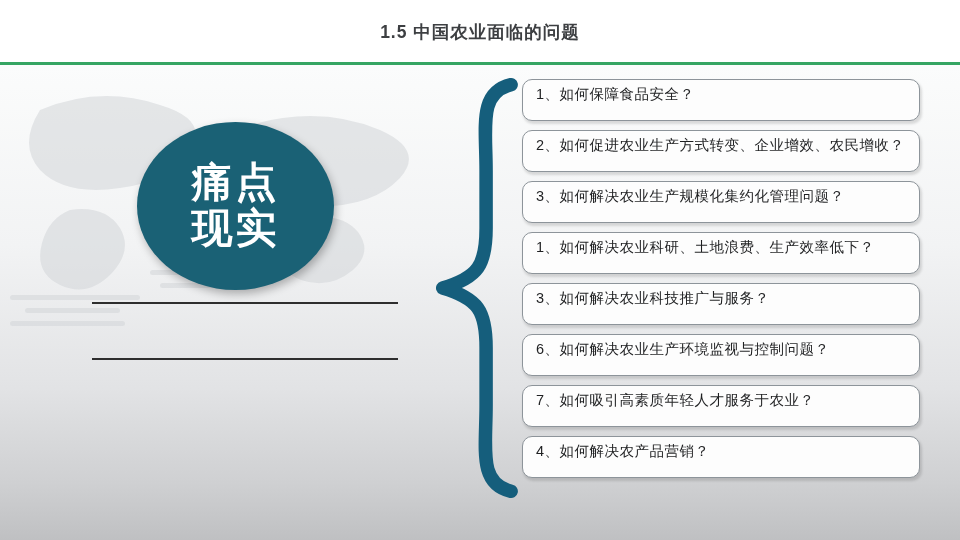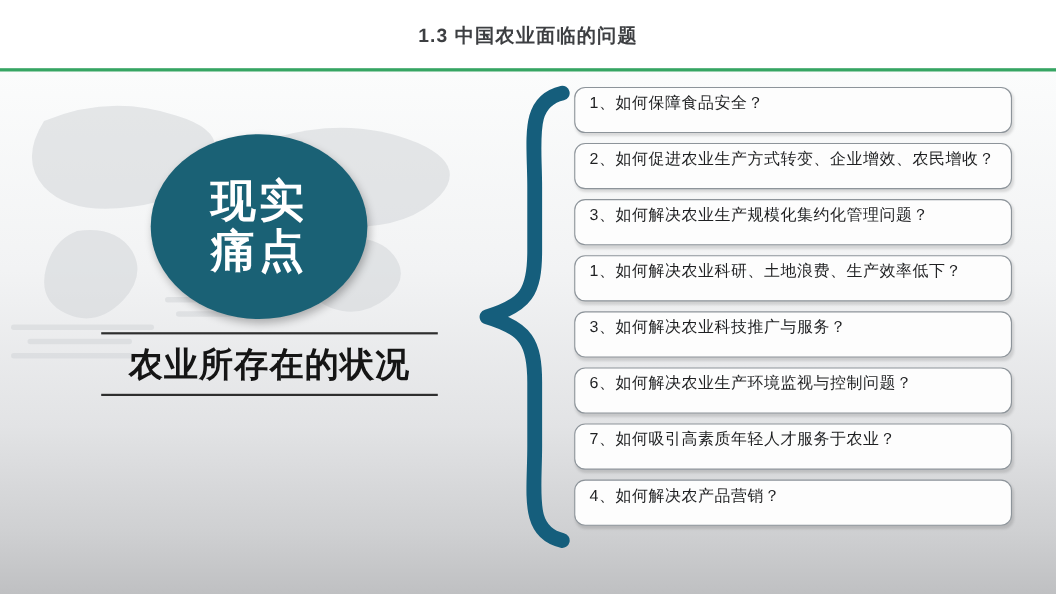--- a/index.html
+++ b/index.html
@@ -105,21 +105,21 @@
   .question-box .q-text {
     font-size: 14.5px; color: #1f2022; line-height: 20px; letter-spacing: 0.5px;
   }
 </style>
 </head>
 <body>
 
 <div class="slide">
 
   <div class="header">
-    <div class="title">1.3 中国农业面临的问题</div>
+    <div class="title">1.5 中国农业面临的问题</div>
   </div>
   <div class="green-rule" style="background: rgb(54, 165, 99);"></div>
 
   <div class="content-bg"></div>
 
   <svg class="watermark" viewBox="0 0 520 330">
     <g fill="#d3d6d9">
       <path d="M40 40 q60 -25 120 -5 q50 15 30 45 q-20 32 -70 38 q-55 8 -80 -18 q-22 -25 0 -60z"></path>
       <path d="M190 95 q45 -12 70 8 q22 18 2 40 q-25 26 -62 18 q-35 -8 -32 -34 q2 -22 22 -32z"></path>
       <path d="M70 140 q35 -5 50 18 q13 22 -8 45 q-24 25 -52 12 q-26 -12 -18 -42 q7 -25 28 -33z"></path>
@@ -127,26 +127,25 @@
       <path d="M300 150 q40 -10 58 12 q15 20 -5 38 q-24 20 -52 10 q-25 -10 -22 -32 q3 -18 21 -28z"></path>
       <rect x="10" y="225" width="130" height="5" rx="2.5"></rect>
       <rect x="25" y="238" width="95" height="5" rx="2.5"></rect>
       <rect x="10" y="251" width="115" height="5" rx="2.5"></rect>
       <rect x="150" y="200" width="90" height="5" rx="2.5"></rect>
       <rect x="160" y="213" width="60" height="5" rx="2.5"></rect>
     </g>
   </svg>
 
   <div class="pain-badge" style="background: rgb(26, 97, 117);">
+    <div class="line">痛点</div>
     <div class="line">现实</div>
-    <div class="line">痛点</div>
   </div>
 
   <div class="rule top"></div>
-  <div class="section-heading">农业所存在的状况</div>
   <div class="rule bottom"></div>
 
 
   <svg class="brace" viewBox="0 0 120 440">
     <path id="brace-path" d="M111 9 C77 17 85 52 85 98 L85 158 C85 196 77 209 40 220 C77 231 85 244 85 282 L85 342 C85 388 77 423 111 431" fill="none" stroke-width="14" stroke-linecap="round" stroke-linejoin="round" stroke="#155E7C"></path>
   </svg>
 
   <div class="questions">
 
       <div class="question-box">

